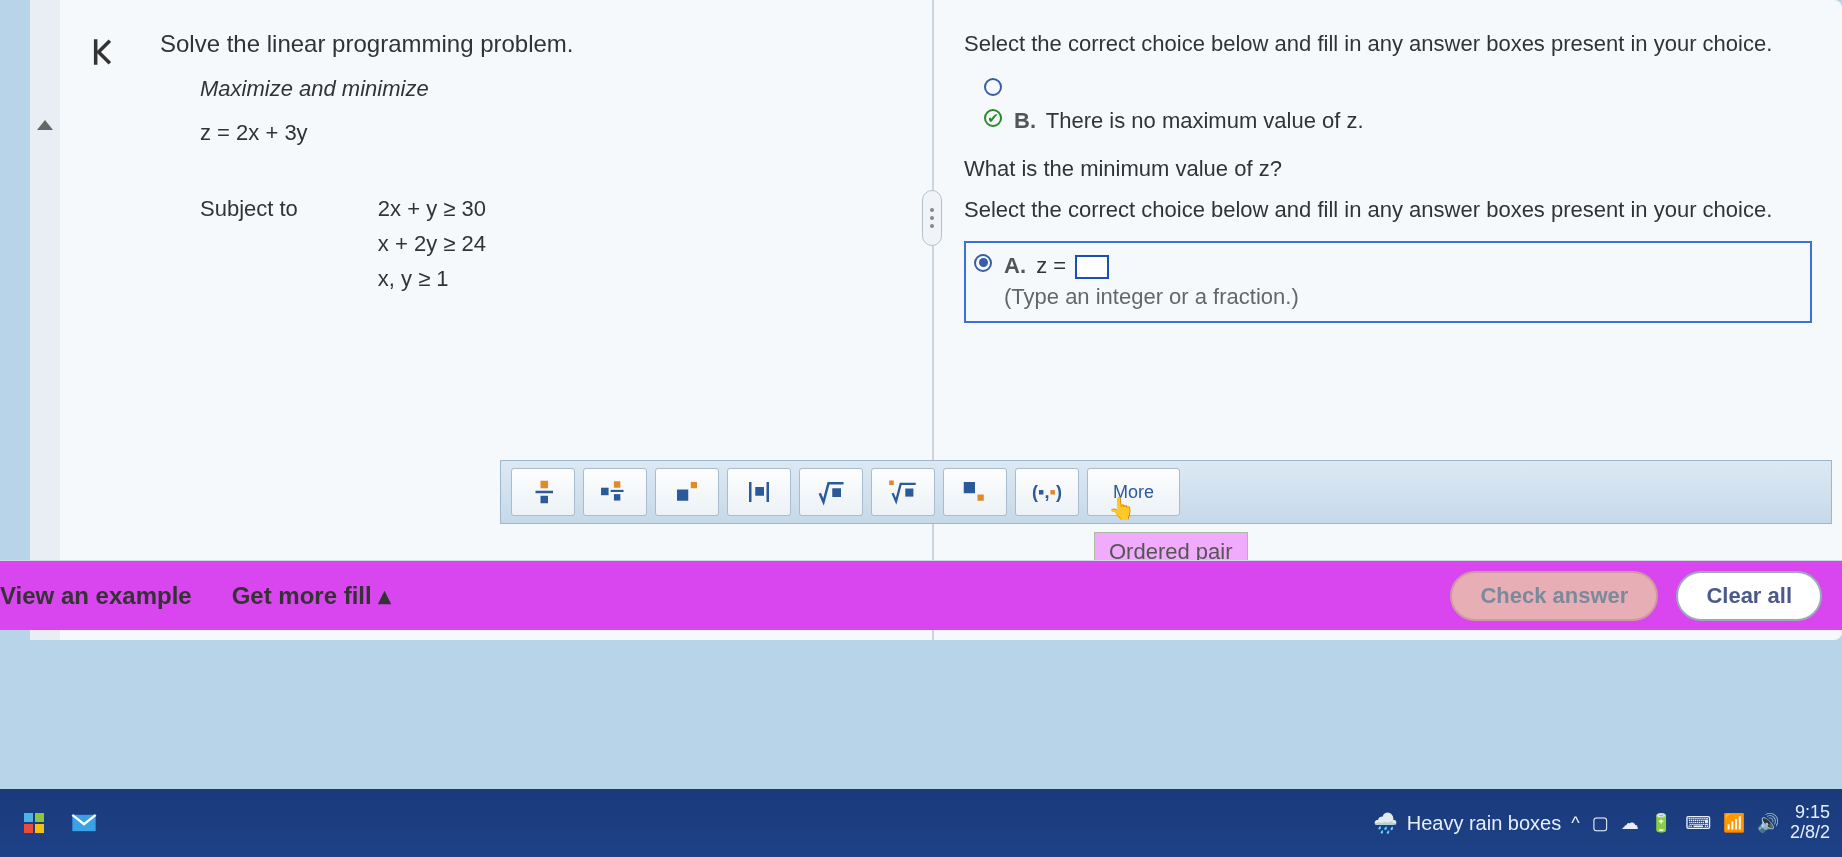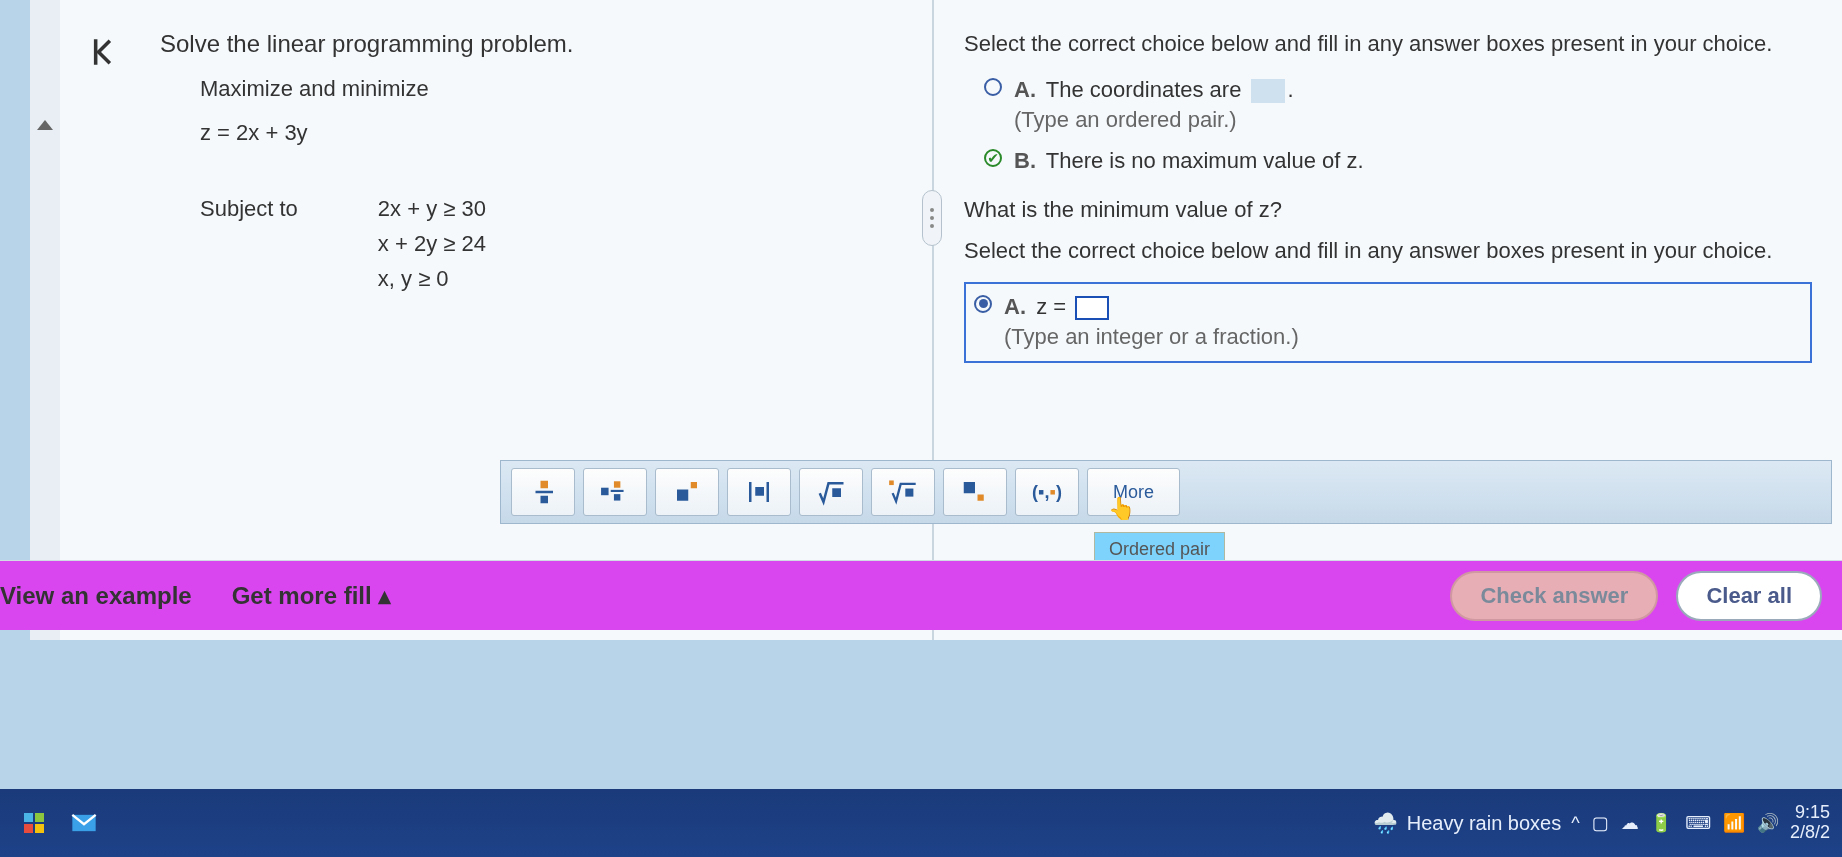--- a/index.html
+++ b/index.html
@@ -12,20 +12,21 @@
   position: relative;
 }
 .app-window {
   position: absolute;
   top: 0;
   left: 30px;
   right: 0;
   height: 640px;
   background: #f5f9fc;
   display: flex;
+  border-radius: 8px;
 }
 .collapse-btn {
   position: absolute;
   top: 35px;
   left: 60px;
   width: 40px;
   height: 40px;
   font-size: 28px;
   color: #333;
   cursor: pointer;
@@ -51,21 +52,21 @@
   flex: 1;
   padding: 30px 30px 30px 100px;
   color: #333;
   font-size: 22px;
   position: relative;
 }
 .left-pane .title {
   font-size: 24px;
   margin-bottom: 18px;
 }
-.left-pane .indent1 { padding-left: 40px; margin-bottom: 18px; }
+.left-pane .indent1 { padding-left: 40px; margin-bottom: 18px; font-style: italic; }
 .left-pane .indent2 { padding-left: 40px; margin-bottom: 14px; }
 .constraints { display: flex; gap: 80px; padding-left: 40px; margin-top: 45px; }
 .constraints .col { line-height: 1.6; }
 .divider-handle {
   position: absolute;
   right: -10px;
   top: 190px;
   width: 20px;
   height: 56px;
   background: #f0f4f8;
@@ -138,24 +139,24 @@
   border-radius: 3px;
   display: flex; align-items: center; justify-content: center;
   font-size: 18px; color: #2a5a9a;
   cursor: pointer;
 }
 .math-btn.more { width: 93px; }
 .tooltip {
   position: absolute;
   top: 532px;
   left: 1094px;
-  background: #7dd3fc;
+  background: #f0abfc;
   border: 1px solid #b0b8a0;
   padding: 6px 14px;
-  font-size: 18px;
+  font-size: 22px;
   color: #555;
 }
 .footer {
   position: absolute;
   left: 0;
   right: 0;
   top: 560px;
   height: 70px;
   display: flex;
   align-items: center;
@@ -224,41 +225,35 @@
 
   <div class="left-pane">
     <div class="title">Solve the linear programming problem.</div>
     <div class="indent1">Maximize and minimize</div>
     <div class="indent2">z = 2x + 3y</div>
     <div class="constraints">
       <div class="col">Subject to</div>
       <div class="col">
         <div>2x + y ≥ 30</div>
         <div>x + 2y ≥ 24</div>
-        <div>x, y ≥ 0</div>
+        <div>x, y ≥ 1</div>
       </div>
     </div>
     <div class="divider-handle">
       <span></span>
         <span></span>
         <span></span>
     </div>
   </div>
 
   <div class="right-pane">
     <div class="instr">Select the correct choice below and fill in any answer boxes present in your choice.</div>
 
     <div class="choice">
       <div class="radio"></div>
-      <div class="choice-body">
-        <span class="letter">A.</span>
-        <span>The coordinates are</span>
-        <span class="answer-box"></span>.<br>
-        <span class="hint">(Type an ordered pair.)</span>
-      </div>
     </div>
 
     <div class="choice">
       <div class="radio check-green"></div>
       <div class="choice-body">
         <span class="letter">B.</span>
         <span>There is no maximum value of z.</span>
       </div>
     </div>
 

